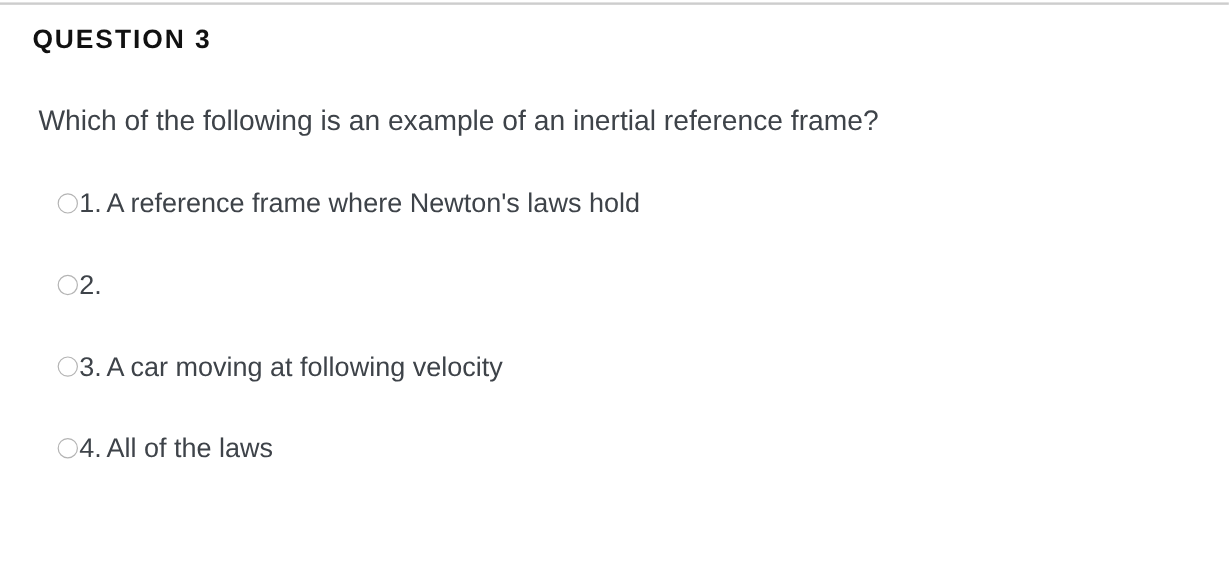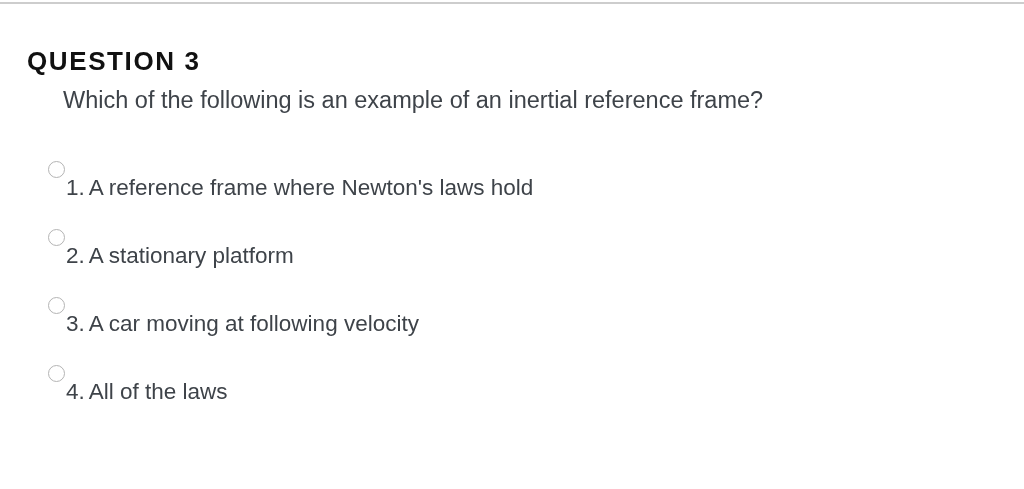--- a/index.html
+++ b/index.html
@@ -28,31 +28,30 @@
     top: 2px;
     width: 1024px;
     height: 2px;
     background: #cdcdcd;
   }
   .question-header {
     position: absolute;
     left: 27px;
     top: 19px;
     font-family: "Liberation Sans", sans-serif;
-    font-size: 26px;
+    font-size: 22px;
     font-weight: bold;
     color: #111111;
     letter-spacing: 1.6px;
     white-space: nowrap;
     line-height: 28px;
-    margin-top: 28px;
   }
   .question-text {
     position: absolute;
-    left: 63px;
+    left: 32px;
     top: 84px;
     font-family: "Liberation Sans", sans-serif;
     font-size: 23.5px;
     font-weight: normal;
     color: #3e4349;
     line-height: 32px;
     white-space: nowrap;
   }
   .answers {
     position: absolute;
@@ -86,21 +85,20 @@
     white-space: nowrap;
     display: flex;
     align-items: baseline;
   }
   .answer-number {
     margin-right: 4px;
     color: #3e4349;
   }
   .answer-body {
     color: #3e4349;
-    margin-top: 18px;
   }
 </style>
 </head>
 <body>
 
 <div class="page">
 
   <div class="top-rule"></div>
 
   <div class="question-header">QUESTION 3</div>
@@ -114,21 +112,20 @@
       <span class="answer-label">
         <span class="answer-number">1.</span>
         <span class="answer-body">A reference frame where Newton's laws hold</span>
       </span>
     </div>
 
     <div class="answer-row">
       <span class="radio"></span>
       <span class="answer-label">
         <span class="answer-number">2.</span>
-        <span class="answer-body">A stationary platform</span>
       </span>
     </div>
 
     <div class="answer-row">
       <span class="radio"></span>
       <span class="answer-label">
         <span class="answer-number">3.</span>
         <span class="answer-body">A car moving at following velocity</span>
       </span>
     </div>

